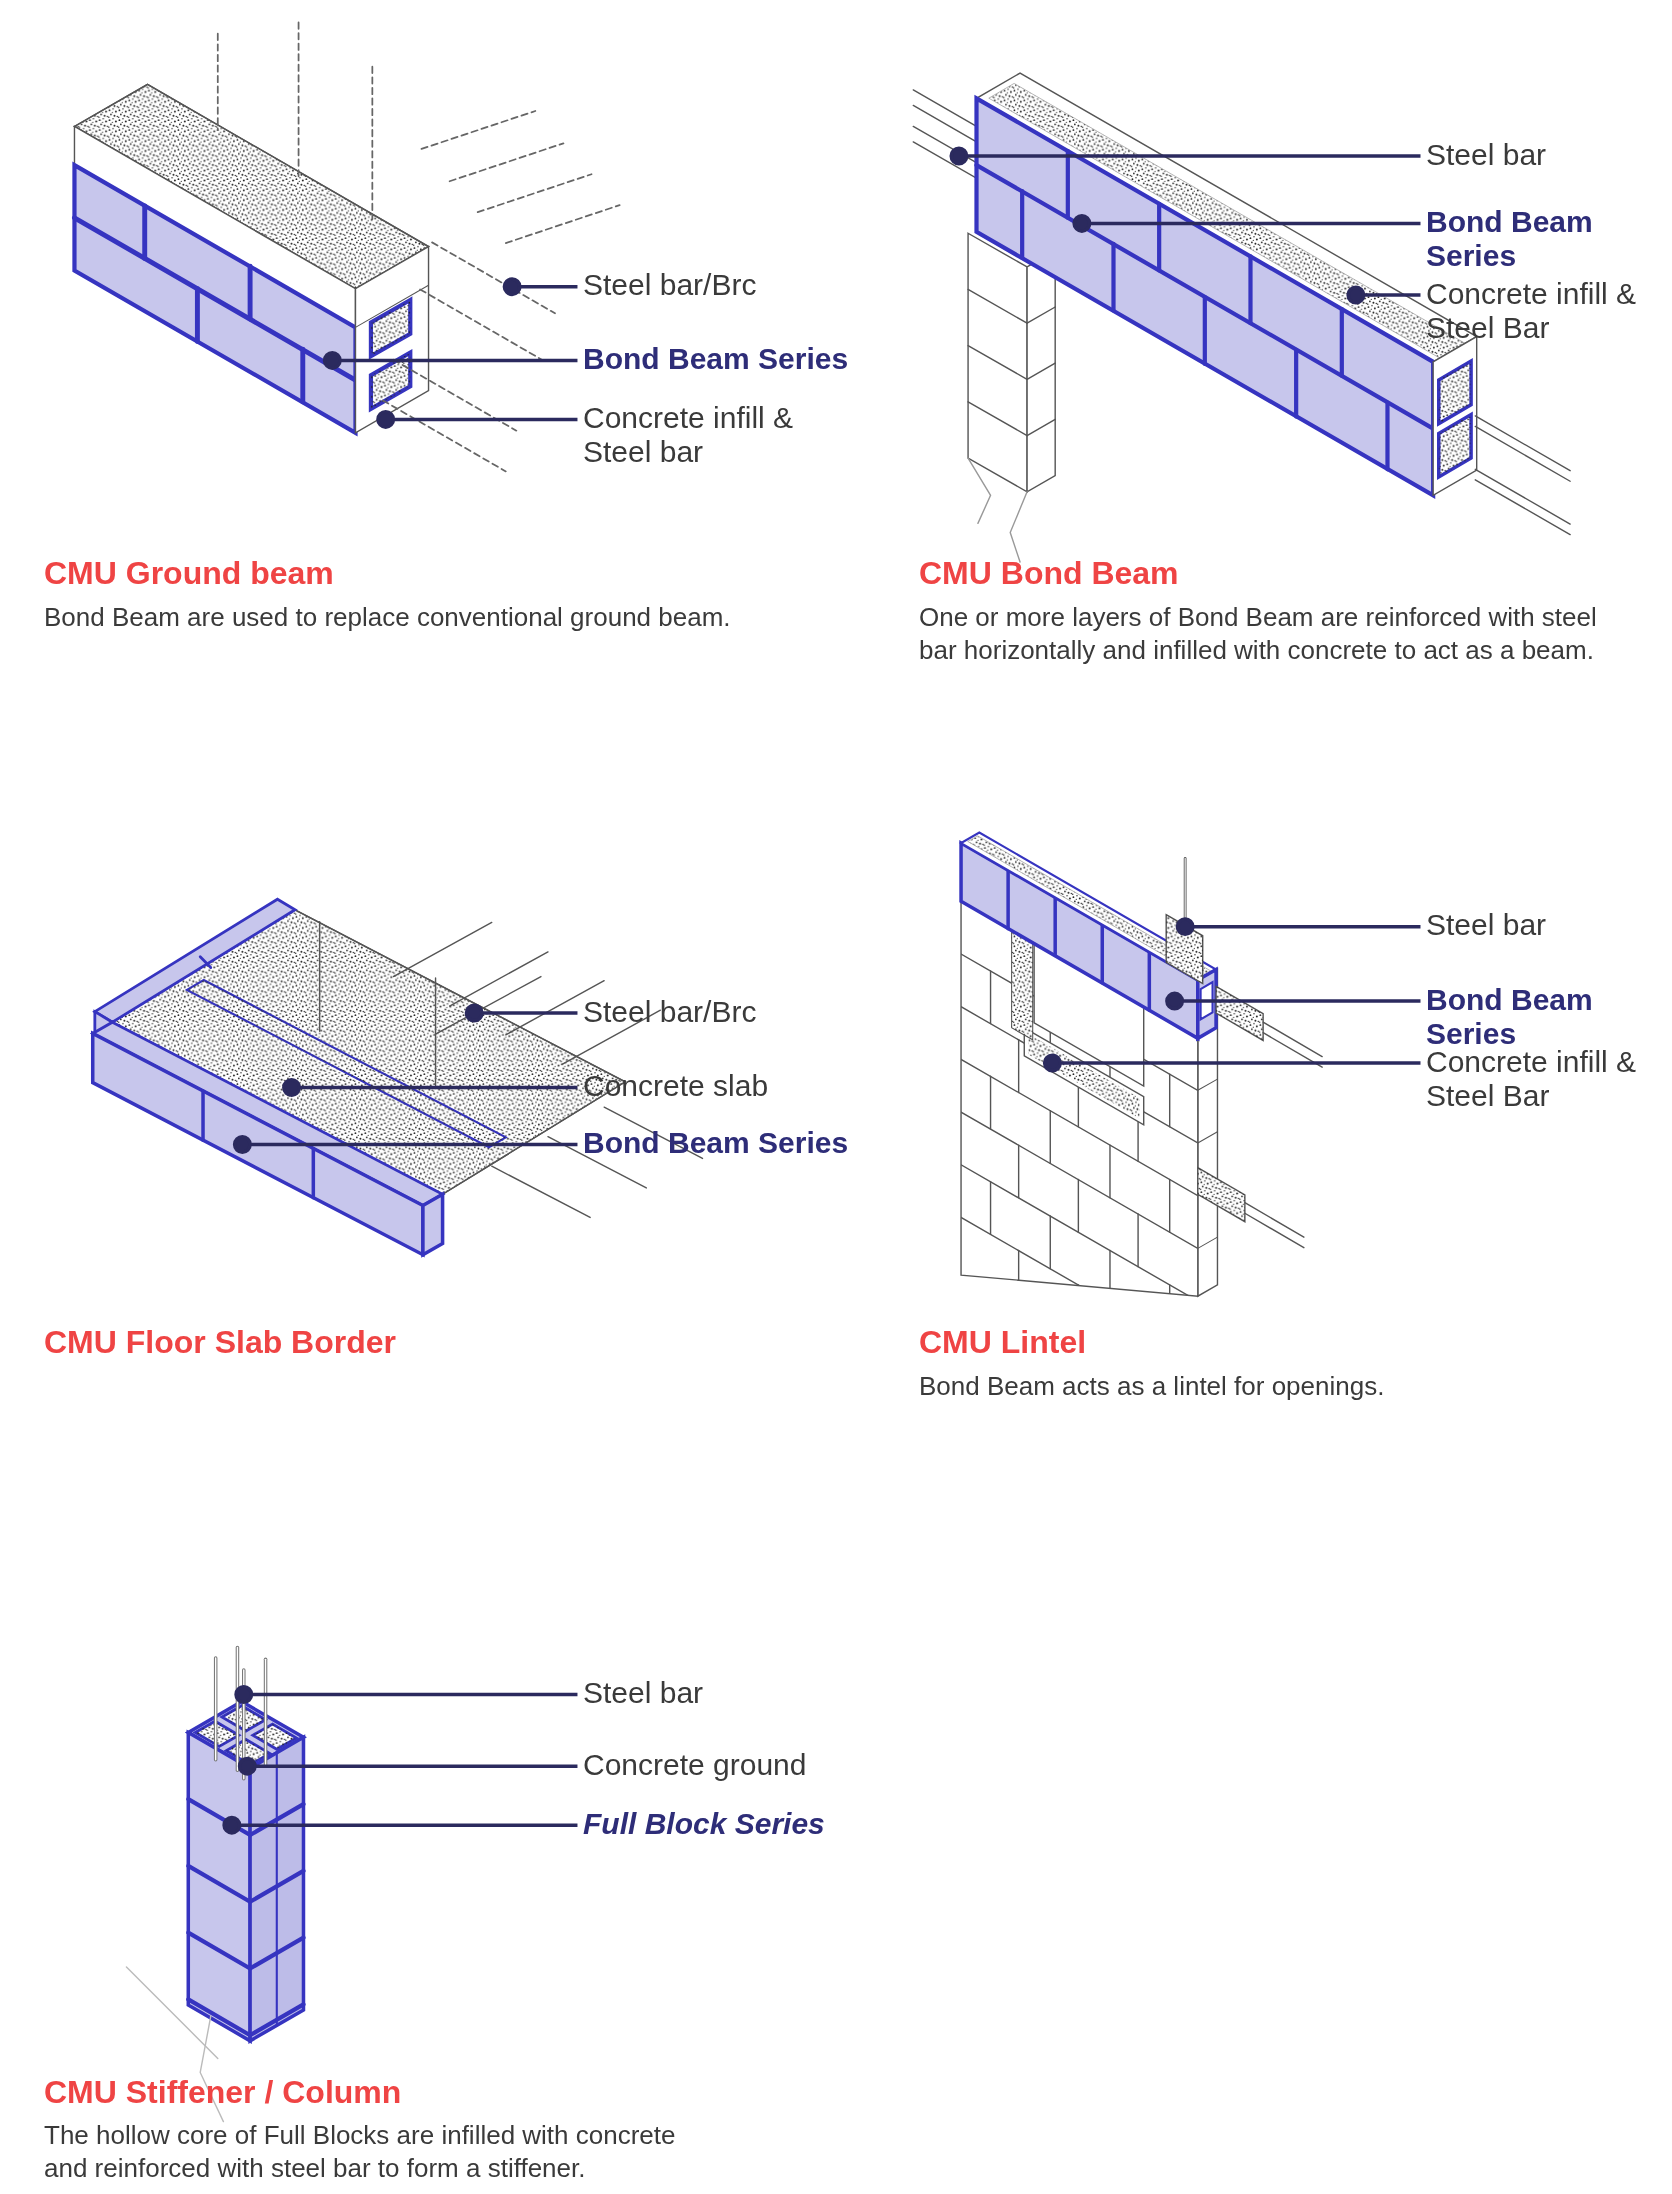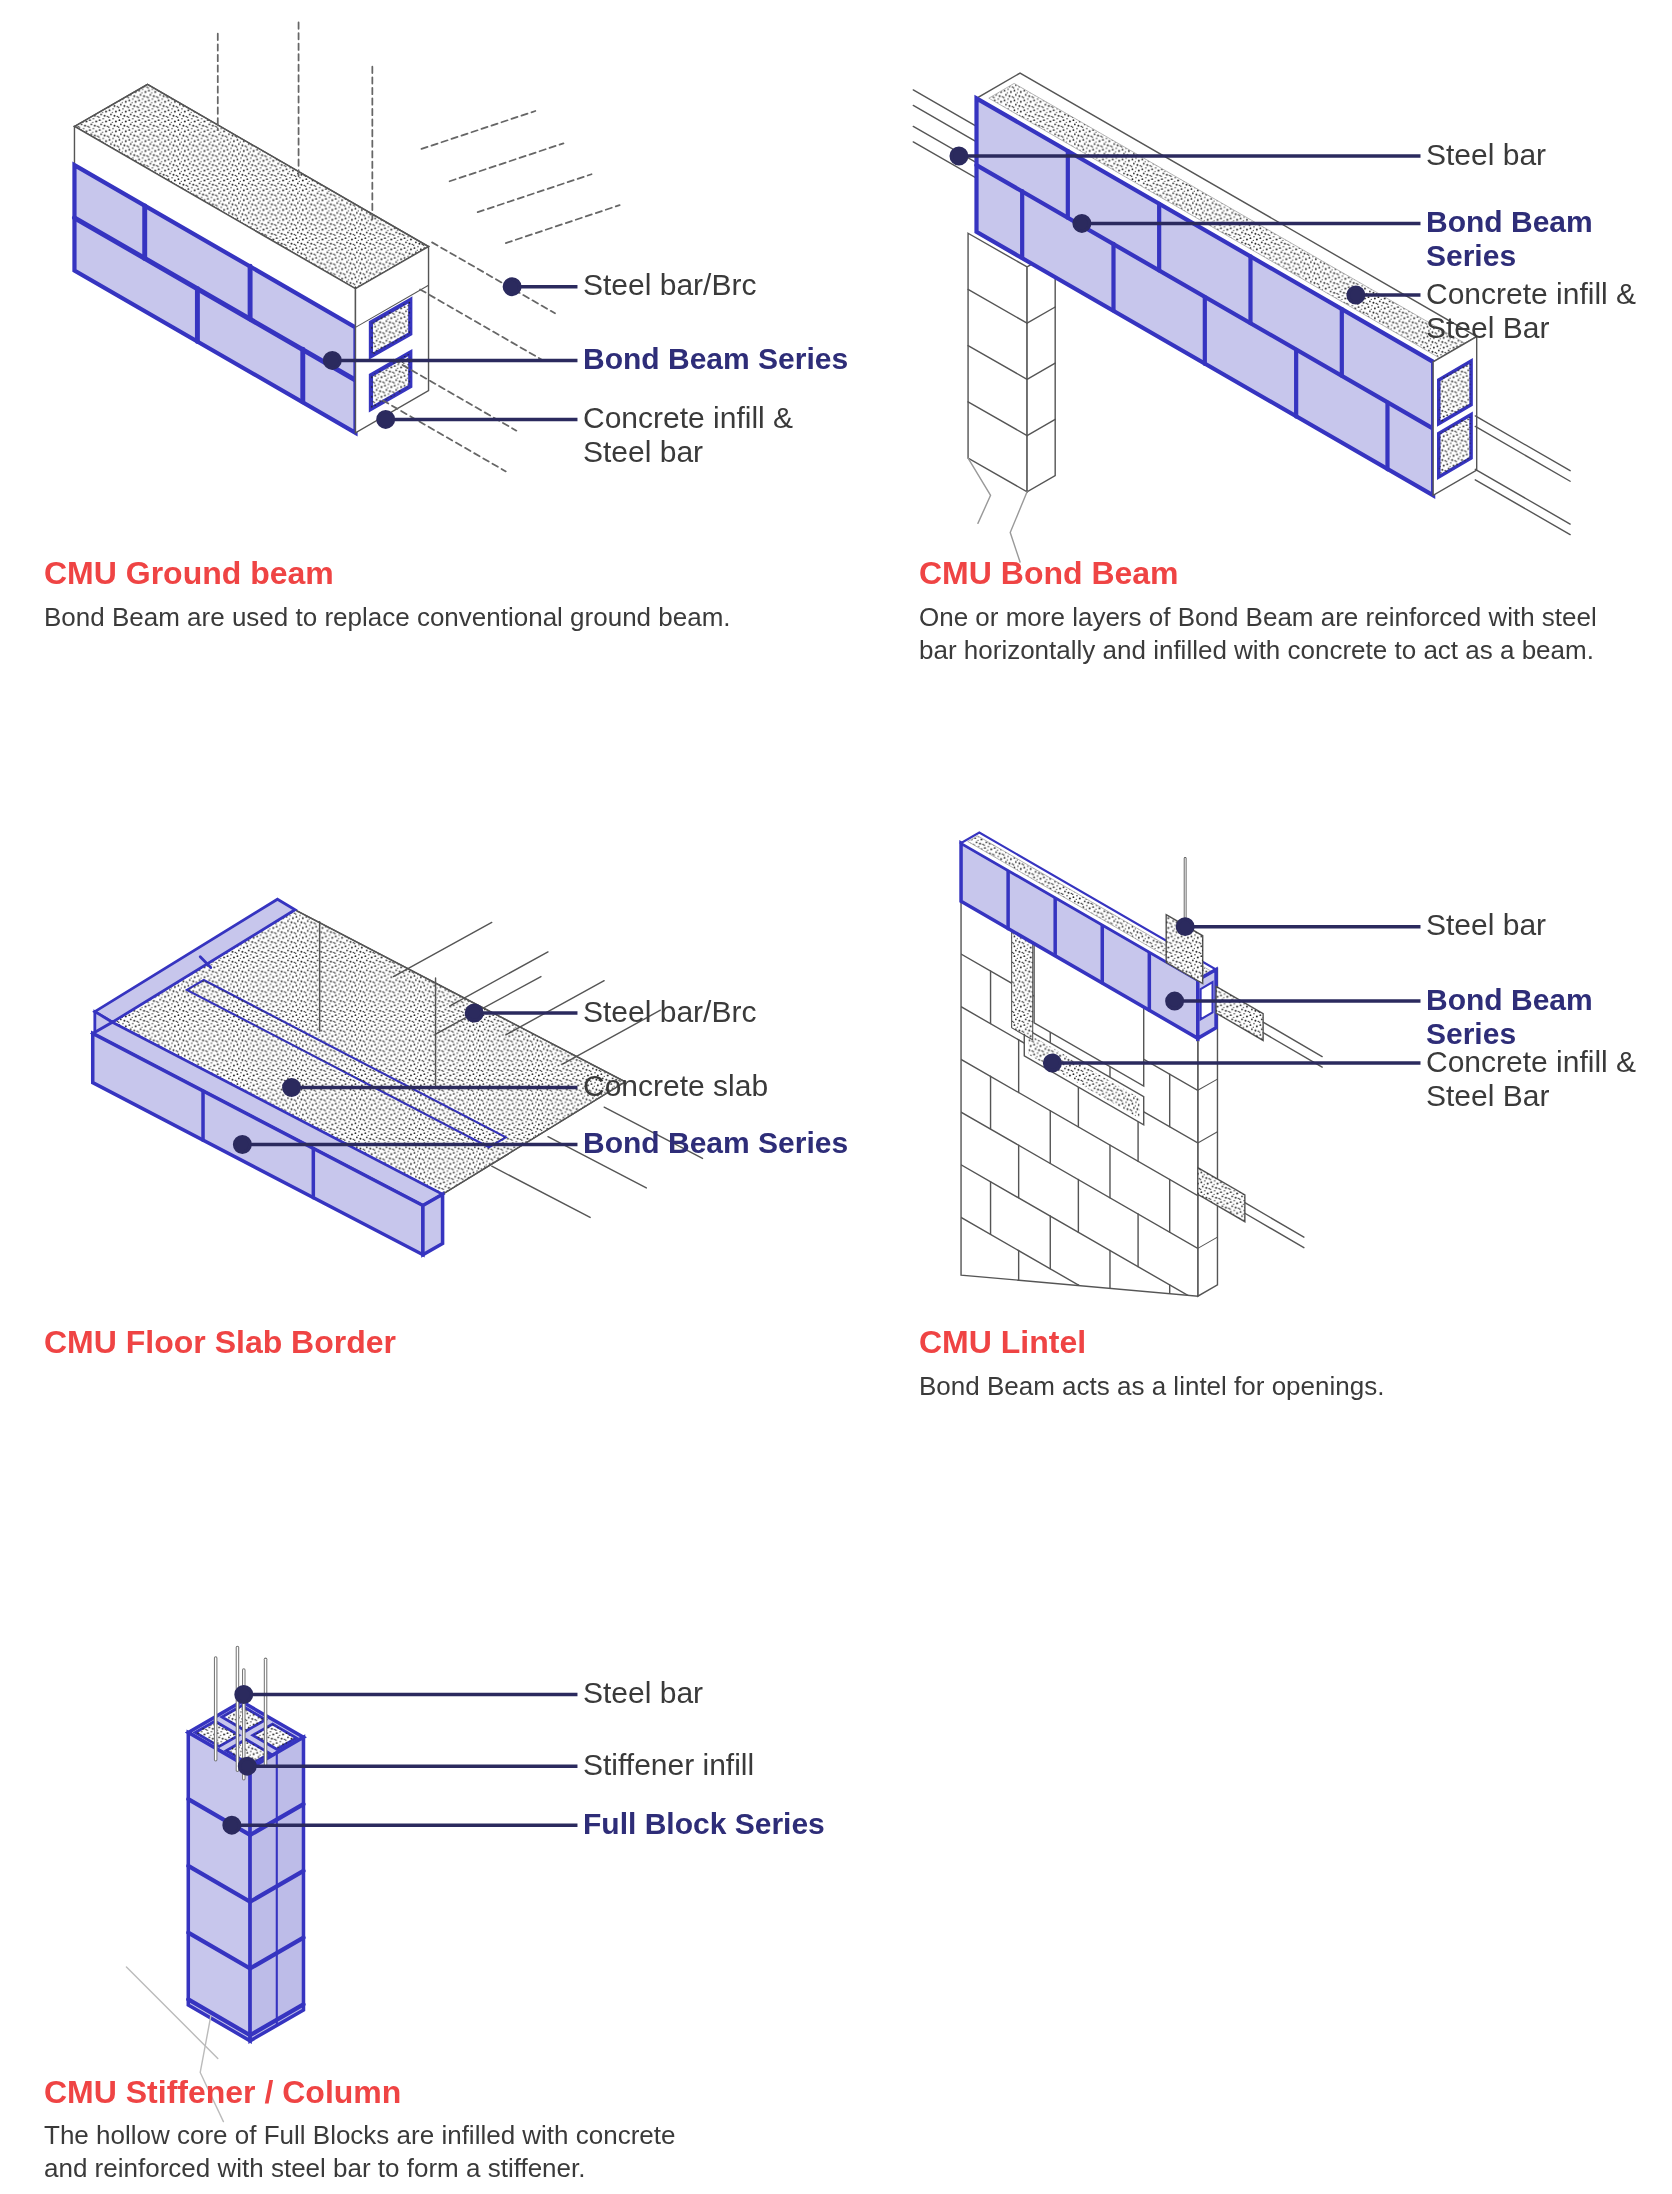--- a/index.html
+++ b/index.html
@@ -337,19 +337,19 @@
 <div class="heading" style="left:44px;top:1324px;">CMU Floor Slab Border</div>
 
 <div class="callout" style="left:1426px;top:908px;">Steel bar</div>
 <div class="callout em" style="left:1426px;top:983px;">Bond Beam Series</div>
 <div class="callout" style="left:1426px;top:1045px;">Concrete infill &amp;
 Steel Bar</div>
 <div class="heading" style="left:919px;top:1324px;">CMU Lintel</div>
 <div class="desc" style="left:919px;top:1370px;width:696px;">Bond Beam acts as a lintel for openings.</div>
 
 <div class="callout" style="left:583px;top:1676px;">Steel bar</div>
-<div class="callout" style="left:583px;top:1748px;">Stiffener infill</div>
-<div class="callout em" style="left:583px;top:1807px;">Full Block Series</div>
+<div class="callout" style="left:583px;top:1748px;">Concrete ground</div>
+<div class="callout em" style="left:583px;top:1807px;font-style:italic;">Full Block Series</div>
 <div class="heading" style="left:44px;top:2074px;">CMU Stiffener / Column</div>
 <div class="desc" style="left:44px;top:2119px;width:653px;">The hollow core of Full Blocks are infilled with concrete and reinforced with steel bar to form a stiffener.</div>
 
 </div>
 
 
 </body></html>

